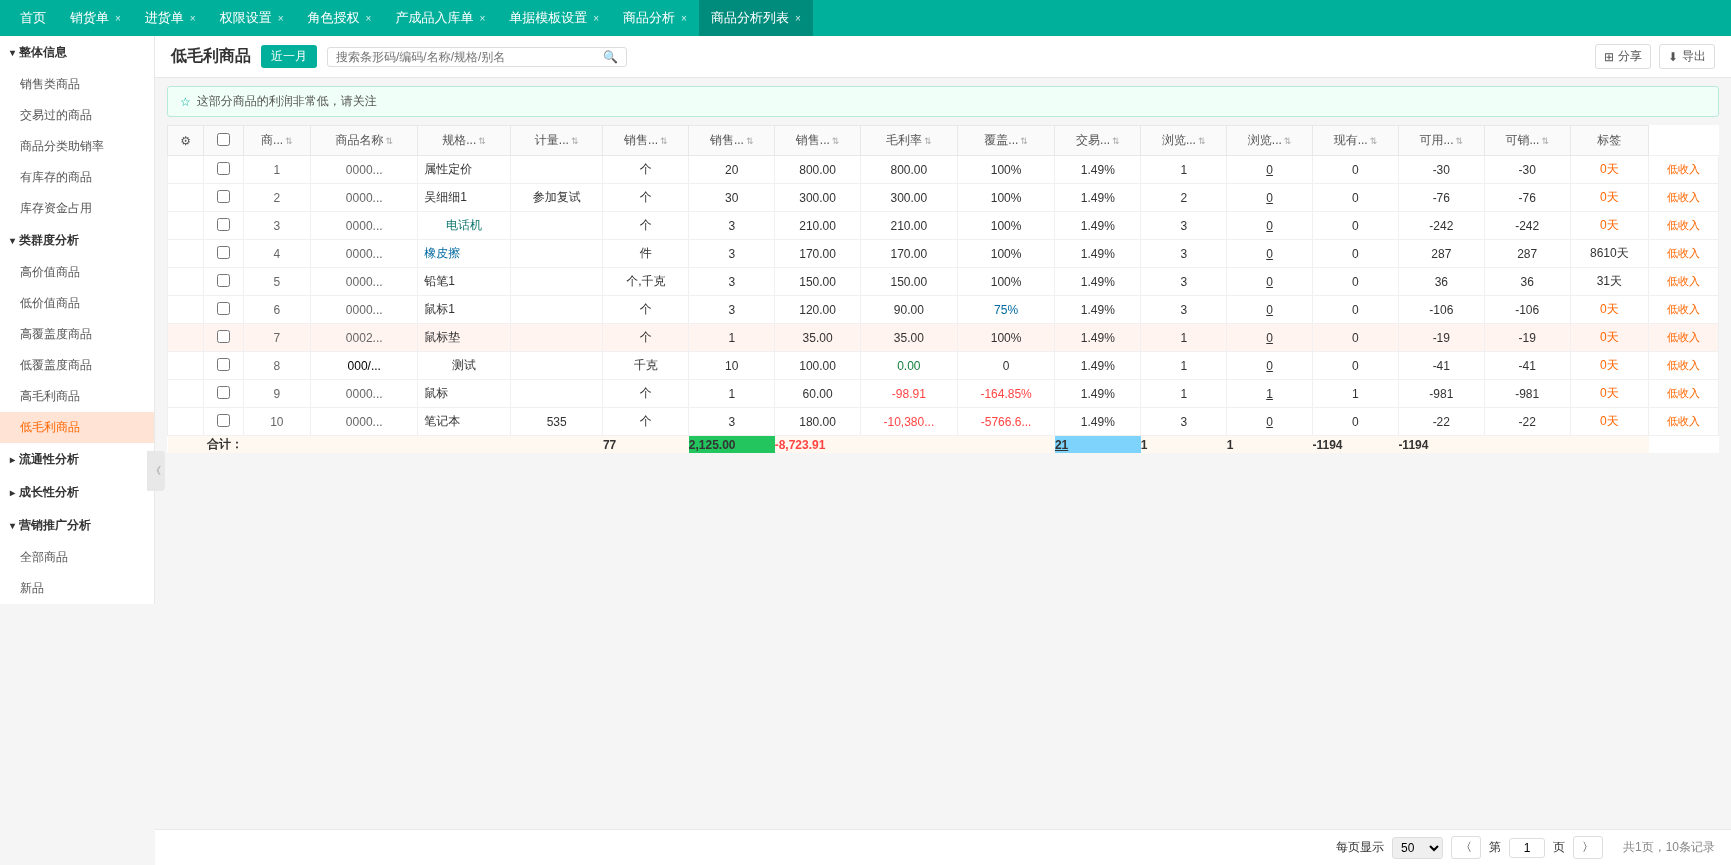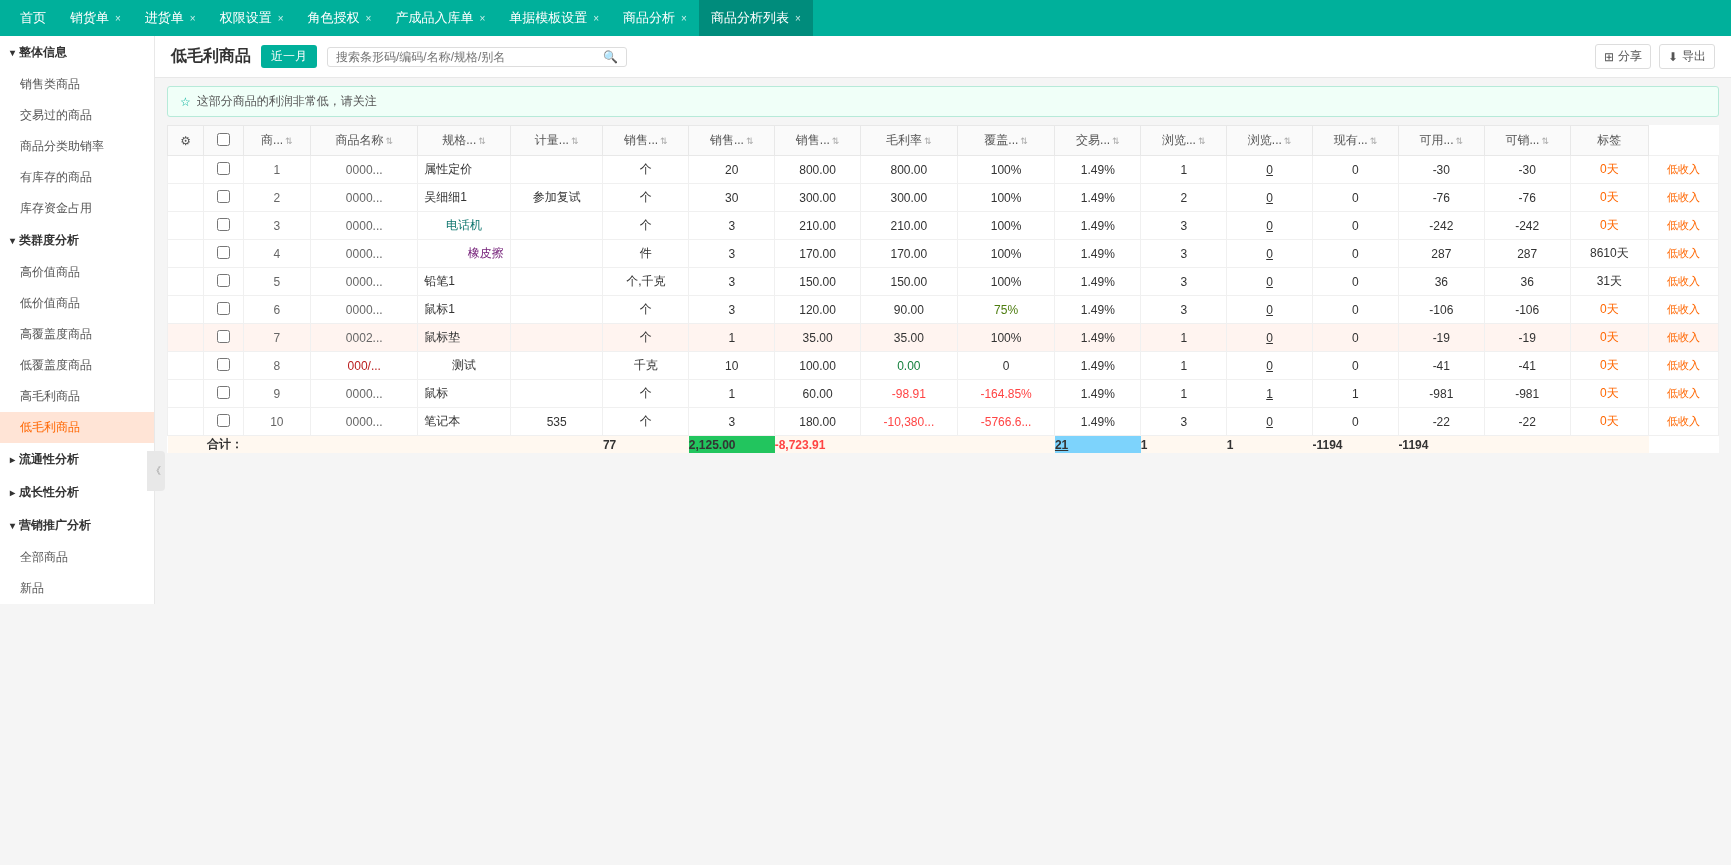--- a/index.html
+++ b/index.html
@@ -430,21 +430,21 @@
       <td>-242</td>
       <td>-242</td>
       <td style="color:#ff6600">0天</td>
       <td><span class="tag-low">低收入</span></td>
     </tr>
             <tr>
       <td></td>
       <td><input type="checkbox" style=""></td>
       <td style="color:#666;">4</td>
       <td style="color:#666;">0000...</td>
-      <td style="text-align:right; color:#701a75; cursor:pointer;">橡皮擦</td>
+      <td style="text-align:left; color:#0369a1; cursor:pointer;">橡皮擦</td>
       <td></td>
       <td>件</td>
       <td>3</td>
       <td>170.00</td>
       <td style="color:#333">170.00</td>
       <td style="color:#333">100%</td>
       <td>1.49%</td>
       <td>3</td>
       <td style="text-decoration:underline; cursor:pointer;">0</td>
       <td>0</td>
@@ -478,21 +478,21 @@
       <td></td>
       <td><input type="checkbox" style=""></td>
       <td style="color:#666;">6</td>
       <td style="color:#666;">0000...</td>
       <td style="text-align:left; color:#333; cursor:pointer;">鼠标1</td>
       <td></td>
       <td>个</td>
       <td>3</td>
       <td>120.00</td>
       <td style="color:#333">90.00</td>
-      <td style="color:#4d7c0f">75%</td>
+      <td style="color:#0369a1">75%</td>
       <td>1.49%</td>
       <td>3</td>
       <td style="text-decoration:underline; cursor:pointer;">0</td>
       <td>0</td>
       <td>-106</td>
       <td>-106</td>
       <td style="color:#ff6600">0天</td>
       <td><span class="tag-low">低收入</span></td>
     </tr>
             <tr class="highlighted">
@@ -513,21 +513,21 @@
       <td>0</td>
       <td>-19</td>
       <td>-19</td>
       <td style="color:#ff6600">0天</td>
       <td><span class="tag-low">低收入</span></td>
     </tr>
             <tr>
       <td></td>
       <td><input type="checkbox" style=""></td>
       <td style="color:#666;">8</td>
-      <td style="color:#b91c1c;">000/...</td>
+      <td style="color:#000000;">000/...</td>
       <td style="text-align:center; color:#333; cursor:pointer;">测试</td>
       <td></td>
       <td>千克</td>
       <td>10</td>
       <td>100.00</td>
       <td style="color:#15803d">0.00</td>
       <td style="color:#333">0</td>
       <td>1.49%</td>
       <td>1</td>
       <td style="text-decoration:underline; cursor:pointer;">0</td>
@@ -597,14 +597,28 @@
             <td style="background:#fff8f0;">1</td>
             <td style="background:#fff8f0;">-1194</td>
             <td style="background:#fff8f0;">-1194</td>
             <td style="background:#fff8f0;"></td>
             <td style="background:#fff8f0;"></td>
           </tr>
         </tfoot>
       </table>
     </div>
 
+    <div class="pagination-bar">
+      <span>每页显示</span>
+      <select class="page-size-select">
+        <option>50</option>
+        <option>100</option>
+        <option>200</option>
+      </select>
+      <button class="page-btn">〈</button>
+      <span>第</span>
+      <input class="page-input" type="text" value="1" style="">
+      <span>页</span>
+      <button class="page-btn">〉</button>
+      <span style="margin-left:12px; color:#888;">共1页，10条记录</span>
+    </div>
   </div>
 </div>
 
 </body></html>

